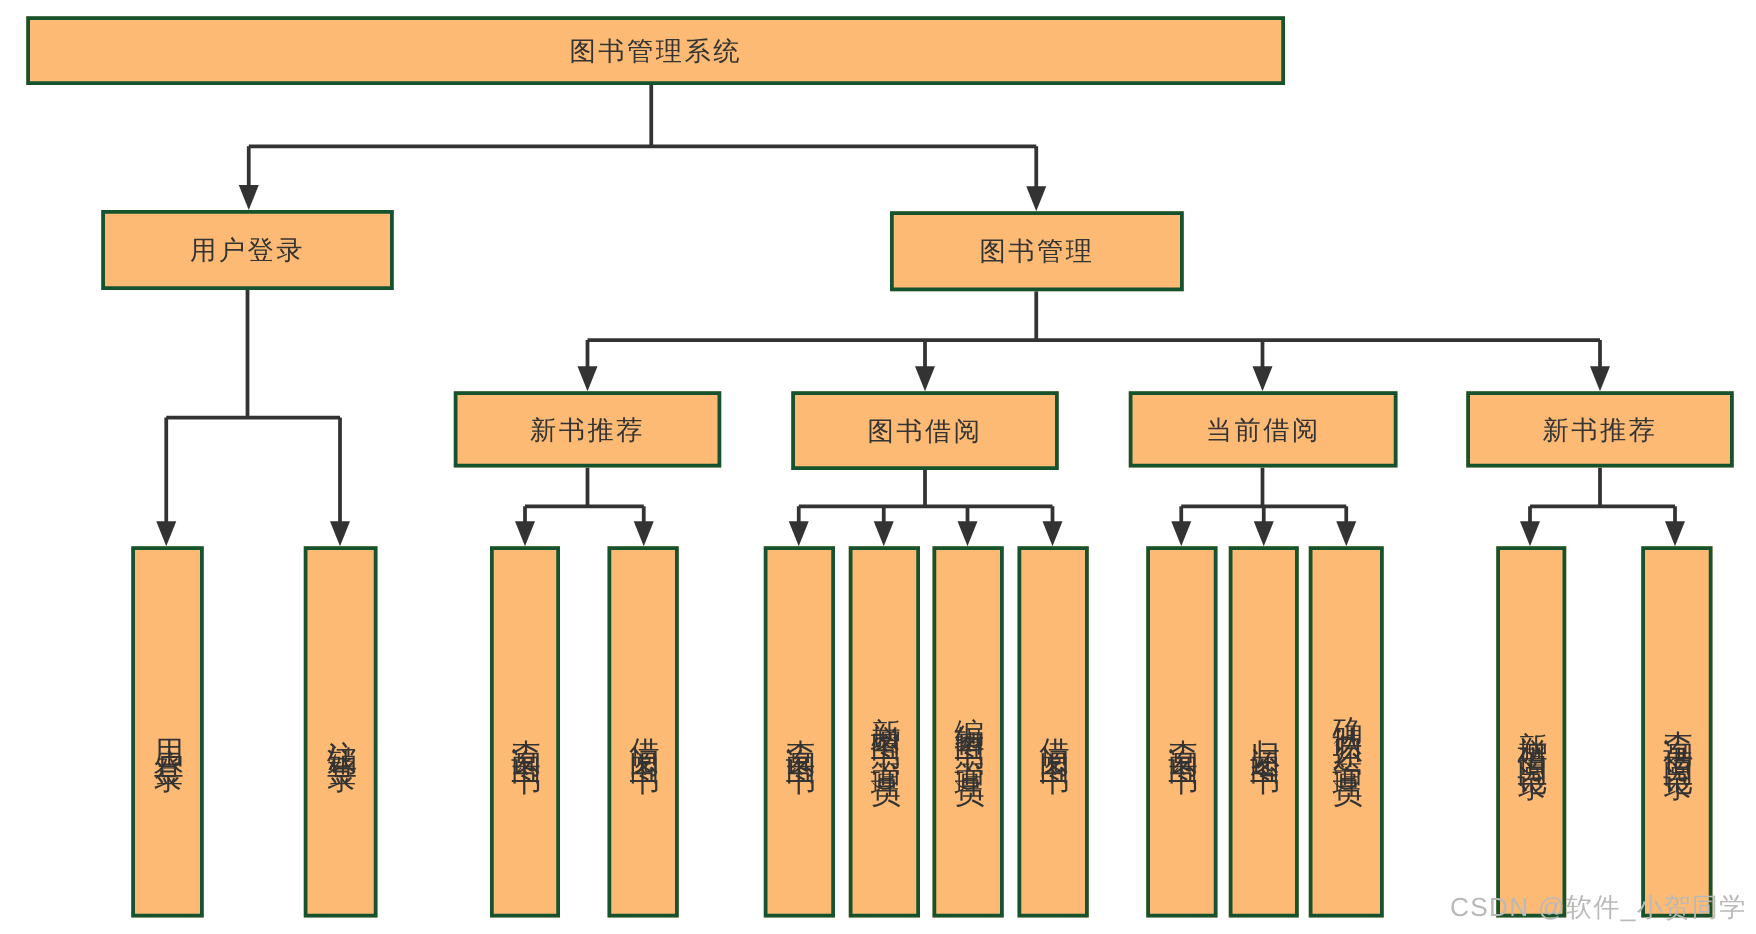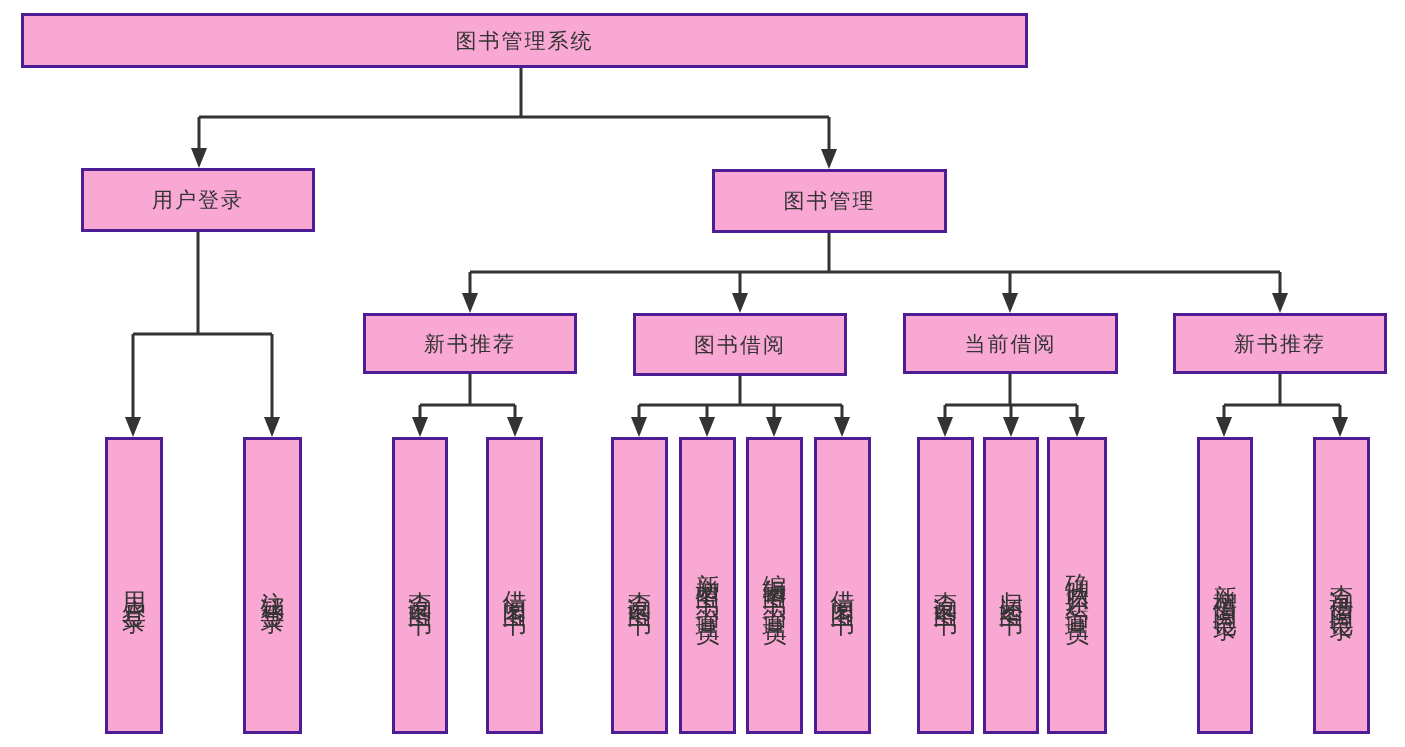--- a/index.html
+++ b/index.html
@@ -7,22 +7,22 @@
     position:relative;
     width:1405px;height:747px;
     background:#ffffff;
     font-family:"Liberation Sans","DejaVu Sans",sans-serif;
     overflow:hidden;
   }
   #wires{position:absolute;left:0;top:0;z-index:1;}
   .node{
     position:absolute;
     box-sizing:border-box;
-    border:3px solid #4c1d95;
-    background:#f9a8d4;
+    border:3px solid #14532d;
+    background:#fdba74;
     display:flex;align-items:center;justify-content:center;
     color:#333333;
     z-index:2;
   }
   .h-node{font-size:21px;letter-spacing:2px;white-space:nowrap;}
   .leaf{
     font-size:24px;
     z-index:2;
   }
   .leaf .vtext{
@@ -142,14 +142,15 @@
     <span class="vtext">确认归还（管理员）</span>
   </div>
 
   <div class="node leaf" style="left:1197px;top:437px;width:56px;height:297px;">
     <span class="vtext">新增借阅记录</span>
   </div>
   <div class="node leaf" style="left:1313px;top:437px;width:57px;height:297px;">
     <span class="vtext">查询借阅记录</span>
   </div>
 
+  <div id="watermark">CSDN @软件_小贺同学</div>
 
 </div>
 
 </body></html>

